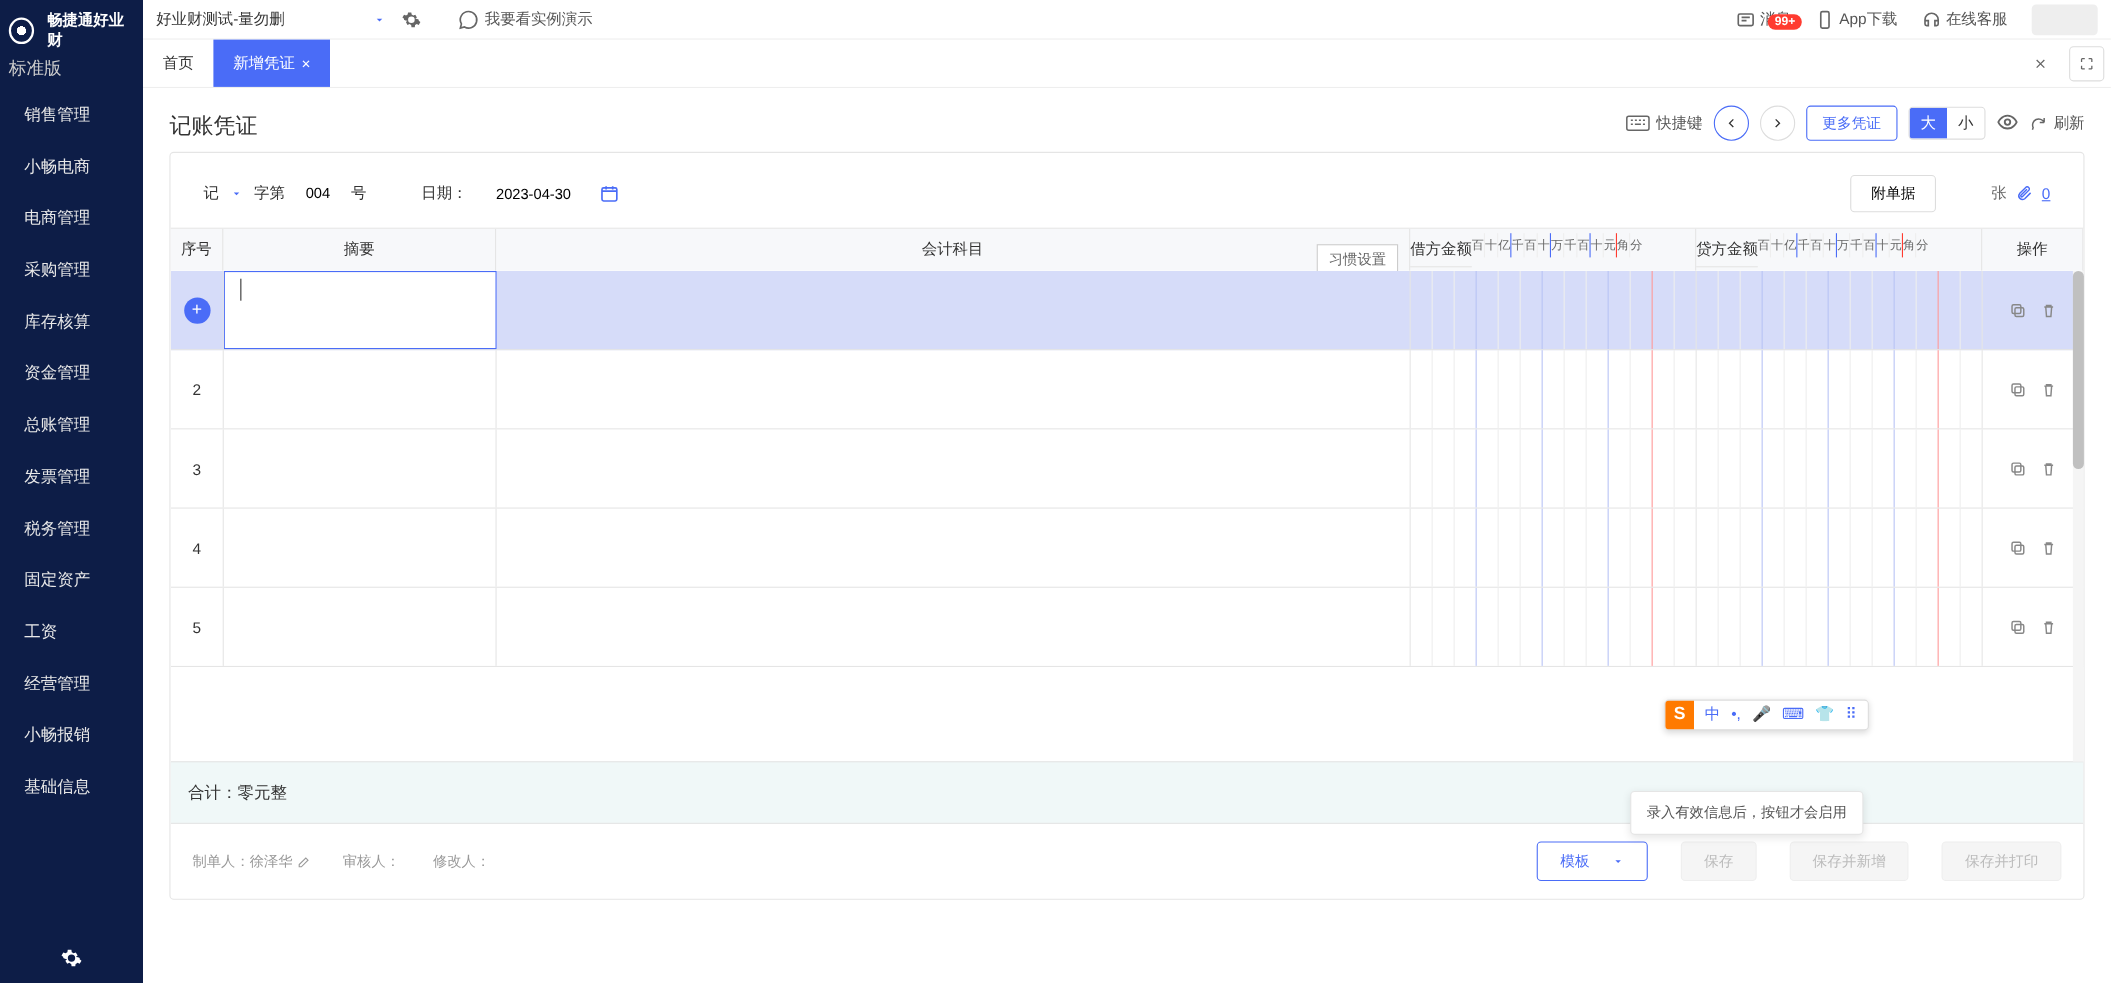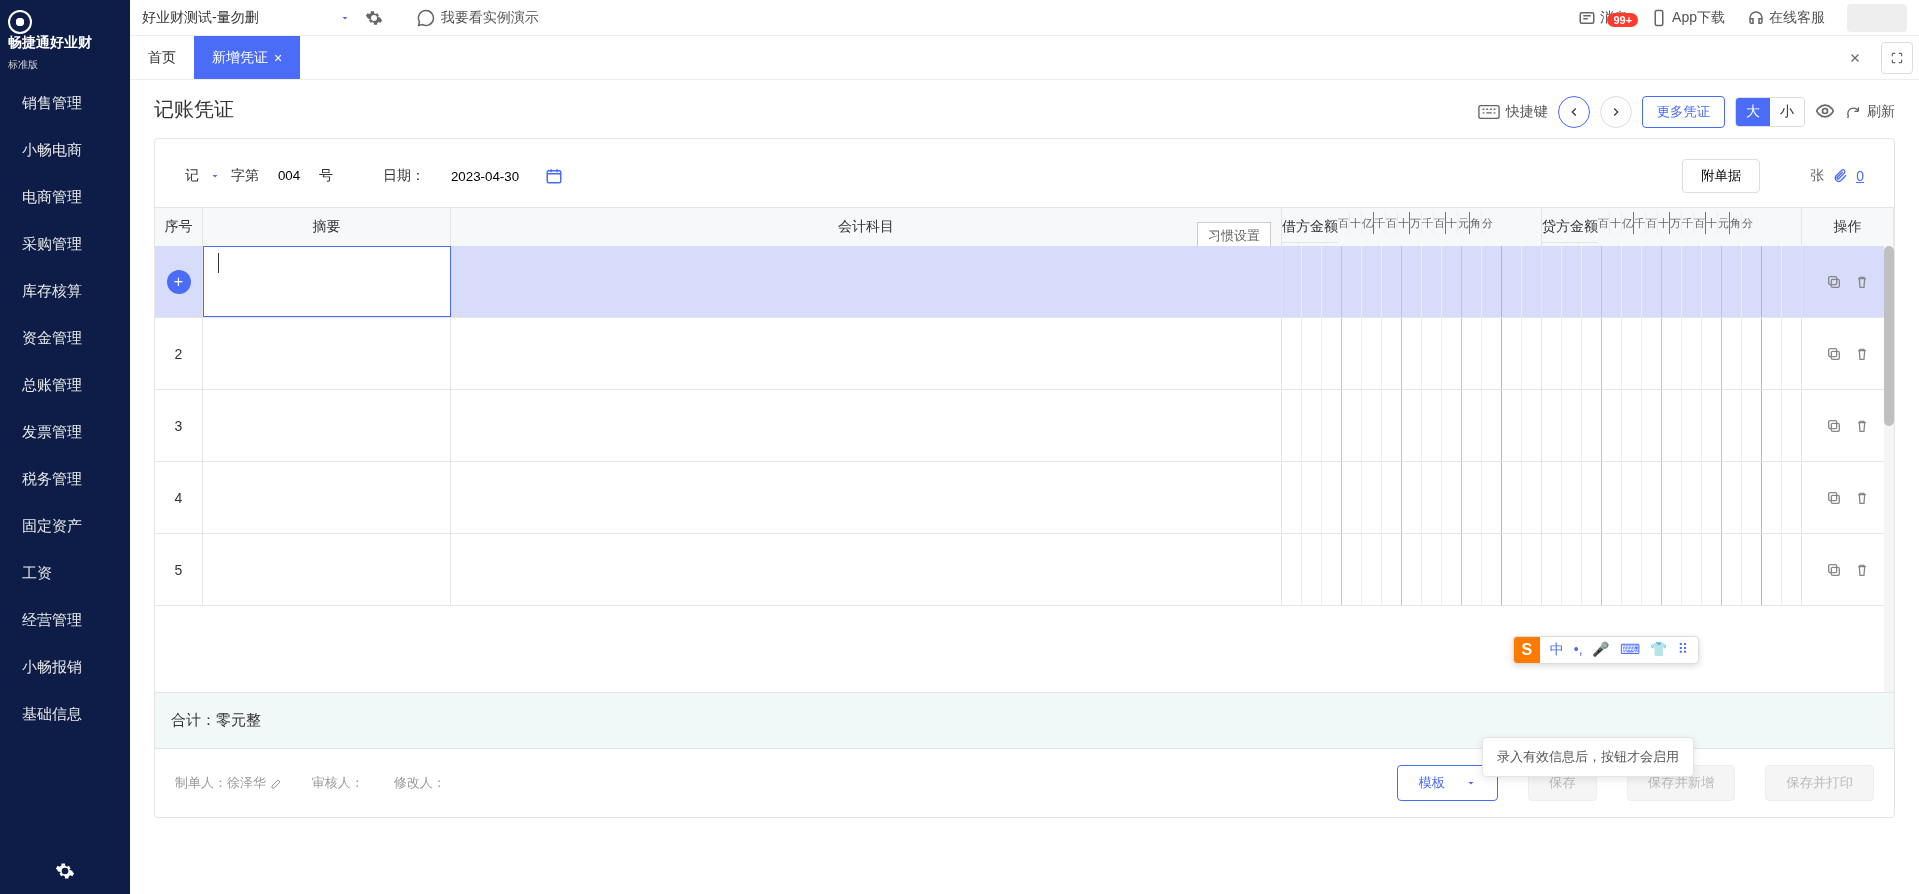--- a/index.html
+++ b/index.html
@@ -1,24 +1,24 @@
 <!DOCTYPE html>
 <html><head>
 <meta charset="utf-8">
 <style>
 * { margin: 0; padding: 0; box-sizing: border-box; font-family: "Microsoft YaHei", Arial, sans-serif; }
 body { width: 1919px; height: 894px; background: #fff; overflow: hidden; font-size: 14px; color: #333; }
 
 .app { display: flex; height: 100%; }
 
 .sidebar { width: 130px; background: #0d1d47; color: #fff; display: flex; flex-direction: column; }
-.logo-area { padding: 10px 8px 4px; display: flex; align-items: flex-start; gap: 0; flex-direction: column; }
+.logo-area { padding: 10px 8px 4px; display: flex; align-items: center; gap: 12px; }
 .logo-icon { width: 24px; height: 24px; border-radius: 50%; background: radial-gradient(circle, #fff 30%, transparent 31%); border: 2px solid #fff; position: relative; }
 .logo-text { font-size: 14px; font-weight: bold; }
-.edition { font-size: 10px; padding: 2px 8px; color: #ccc; }
+.edition { font-size: 16px; padding: 2px 8px; color: #ccc; }
 .nav { flex: 1; overflow-y: auto; margin-top: 6px; }
 .nav-item { padding: 14px 22px; font-size: 15px; cursor: pointer; color: #e8e8e8; }
 .gear-row { text-align: center; padding: 10px 0; }
 .gear-icon-svg { width: 20px; height: 20px; fill: #fff; }
 
 .main { flex: 1; display: flex; flex-direction: column; background: #fff; }
 
 .topbar { height: 36px; display: flex; align-items: center; padding: 0 12px; border-bottom: 1px solid #eee; gap: 14px; }
 .org-select { display: flex; align-items: center; gap: 80px; color: #333; cursor: pointer; }
 .chev-down { width: 12px; height: 12px; fill: #4a6cf7; }
@@ -30,21 +30,21 @@
 .avatar { width: 60px; height: 28px; background: #eee; border-radius: 4px; }
 
 .tabs { height: 44px; display: flex; align-items: stretch; border-bottom: 1px solid #eee; position: relative; }
 .tab { padding: 0 18px; display: flex; align-items: center; gap: 6px; cursor: pointer; font-size: 14px; }
 .tab.active { background: #4a6cf7; color: #fff; }
 .tab-close { font-size: 14px; }
 .tabs-right { margin-left: auto; display: flex; align-items: center; gap: 10px; padding-right: 6px; }
 .icon-btn-plain { width: 32px; height: 32px; display: flex; align-items: center; justify-content: center; cursor: pointer; border: 1px solid #ddd; border-radius: 4px; }
 .icon-btn-plain.noborder { border: none; }
 
-.page-header { padding: 16px 24px 10px; display: flex; align-items: flex-start; }
+.page-header { padding: 16px 24px 10px; display: flex; align-items: flex-end; }
 .page-title { font-size: 20px; font-weight: 500; }
 .header-right { margin-left: auto; display: flex; align-items: center; gap: 10px; }
 .shortcut-btn { display: flex; align-items: center; gap: 6px; cursor: pointer; color: #555; }
 .nav-circle { width: 32px; height: 32px; border: 1px solid #ddd; border-radius: 50%; display: flex; align-items: center; justify-content: center; cursor: pointer; }
 .nav-circle.active { border-color: #4a6cf7; }
 .nav-circle svg { width: 14px; height: 14px; fill: #999; }
 .nav-circle.active svg { fill: #4a6cf7; }
 .link-btn { padding: 6px 14px; border: 1px solid #4a6cf7; color: #4a6cf7; border-radius: 4px; cursor: pointer; background: #fff; }
 .size-toggle { display: flex; border: 1px solid #ddd; border-radius: 4px; overflow: hidden; }
 .size-toggle span { padding: 5px 10px; cursor: pointer; }
@@ -105,21 +105,21 @@
 
 .total-row { background: #f0f8f8; border-top: 1px solid #e5e5e5; border-bottom: 1px solid #e5e5e5; padding: 18px 16px; display: flex; }
 .total-text { font-size: 15px; }
 
 .footer-row { padding: 16px 20px; display: flex; align-items: center; gap: 30px; color: #999; font-size: 13px; position: relative; }
 .footer-actions { margin-left: auto; display: flex; gap: 30px; }
 .btn { padding: 8px 20px; border-radius: 4px; border: 1px solid #ddd; background: #fff; cursor: pointer; }
 .btn.primary-outline { border-color: #4a6cf7; color: #4a6cf7; display: flex; align-items: center; gap: 20px; }
 .btn.disabled { background: #f5f5f5; color: #bbb; border-color: #eee; cursor: not-allowed; }
 
-.tooltip { position: absolute; bottom: 40px; right: 200px; background: #fff; border: 1px solid #e5e5e5; border-radius: 4px; padding: 10px 14px; box-shadow: 0 2px 8px rgba(0,0,0,0.1); font-size: 13px; color: #555; }
+.tooltip { position: absolute; bottom: 58px; right: 200px; background: #fff; border: 1px solid #e5e5e5; border-radius: 4px; padding: 10px 14px; box-shadow: 0 2px 8px rgba(0,0,0,0.1); font-size: 13px; color: #555; }
 
 .scroll-track { position: absolute; right: 0; top: 0; width: 10px; height: 100%; background: #f5f5f5; }
 .scroll-thumb { width: 100%; background: #c0c0c0; border-radius: 5px; height: 180px; }
 
 .ime-bar { position: fixed; right: 220px; top: 636px; display: flex; align-items: center; background: #fff; border: 1px solid #ddd; border-radius: 4px; box-shadow: 0 2px 6px rgba(0,0,0,0.15); }
 .ime-logo { width: 26px; height: 26px; background: #ff7a00; color: #fff; display: flex; align-items: center; justify-content: center; font-weight: bold; border-radius: 3px 0 0 3px; font-size: 16px; }
 .ime-items { display: flex; gap: 10px; padding: 0 10px; }
 .ime-items span { color: #4a6cf7; font-size: 14px; }
 
 .top-icon { width: 18px; height: 18px; fill: #666; }

